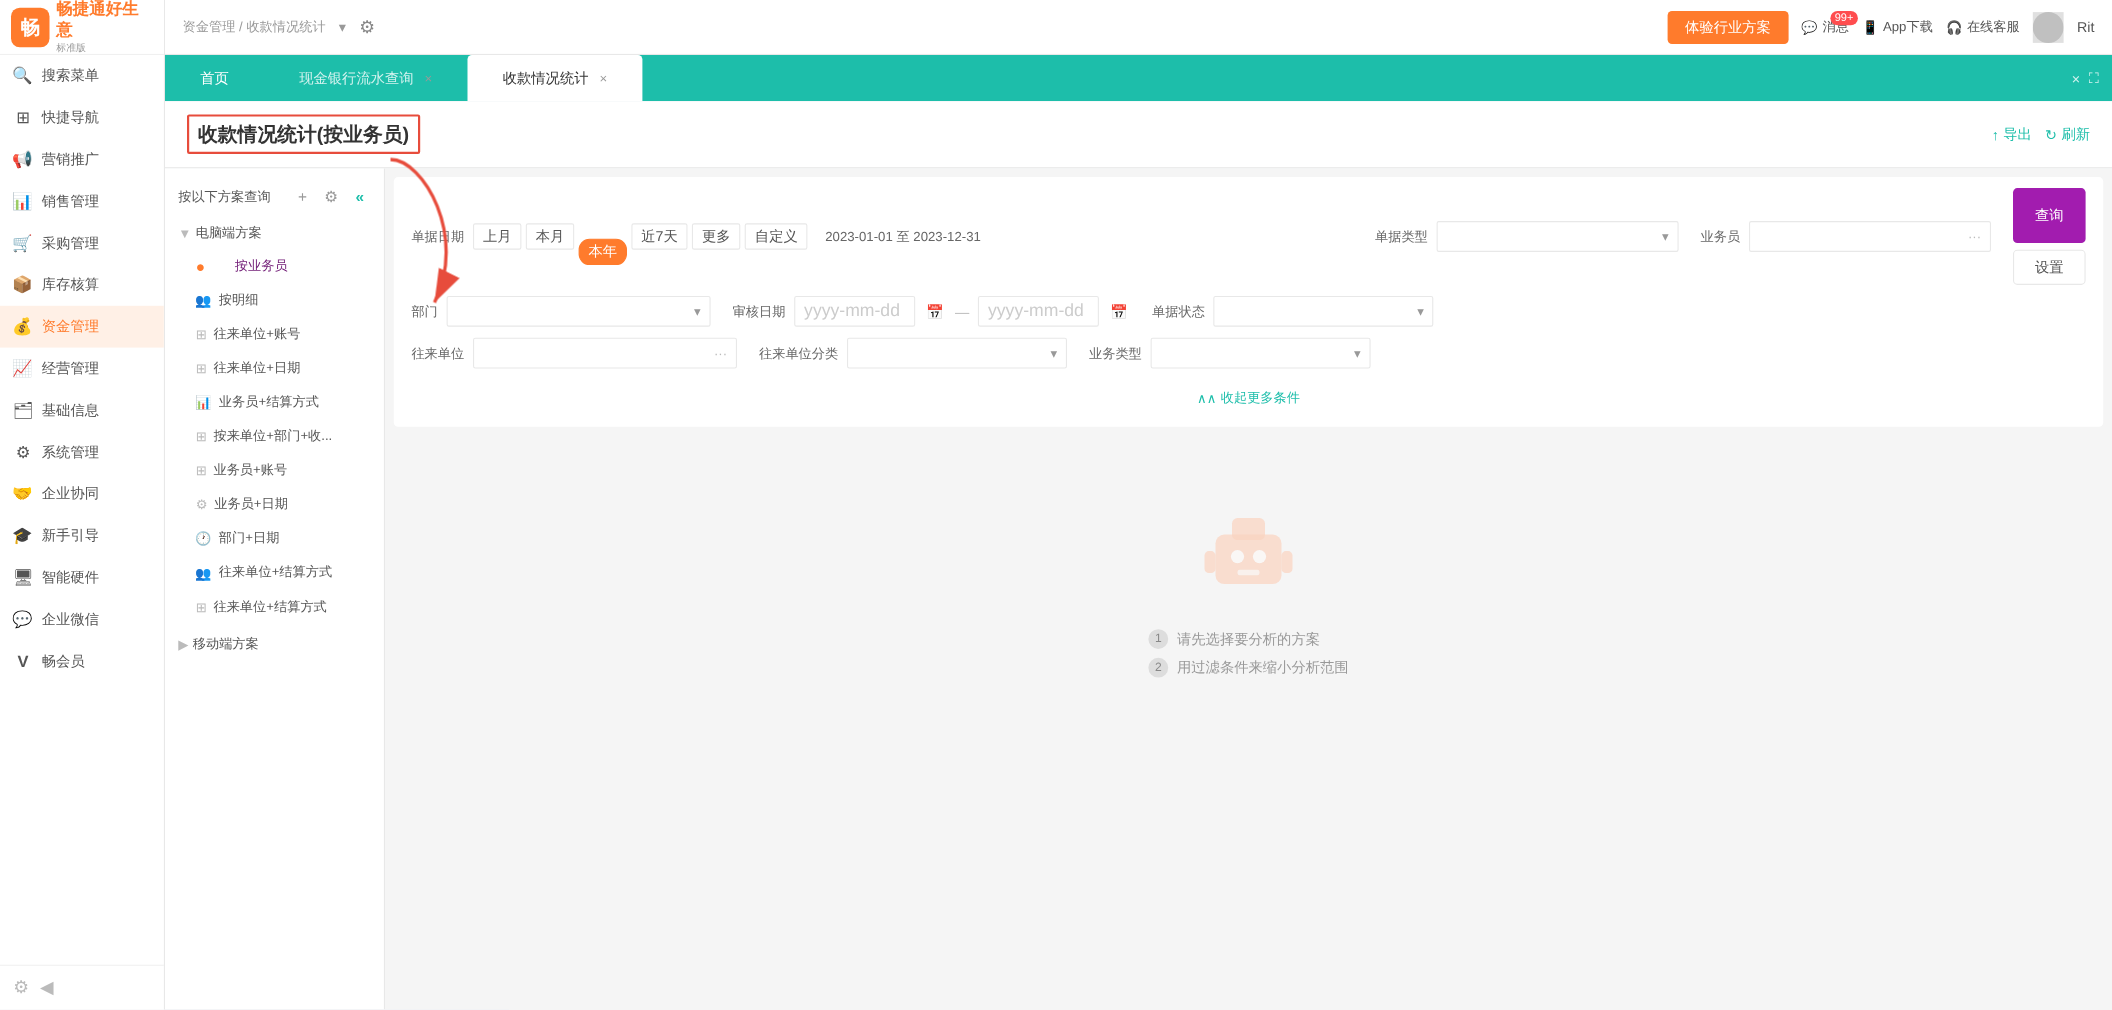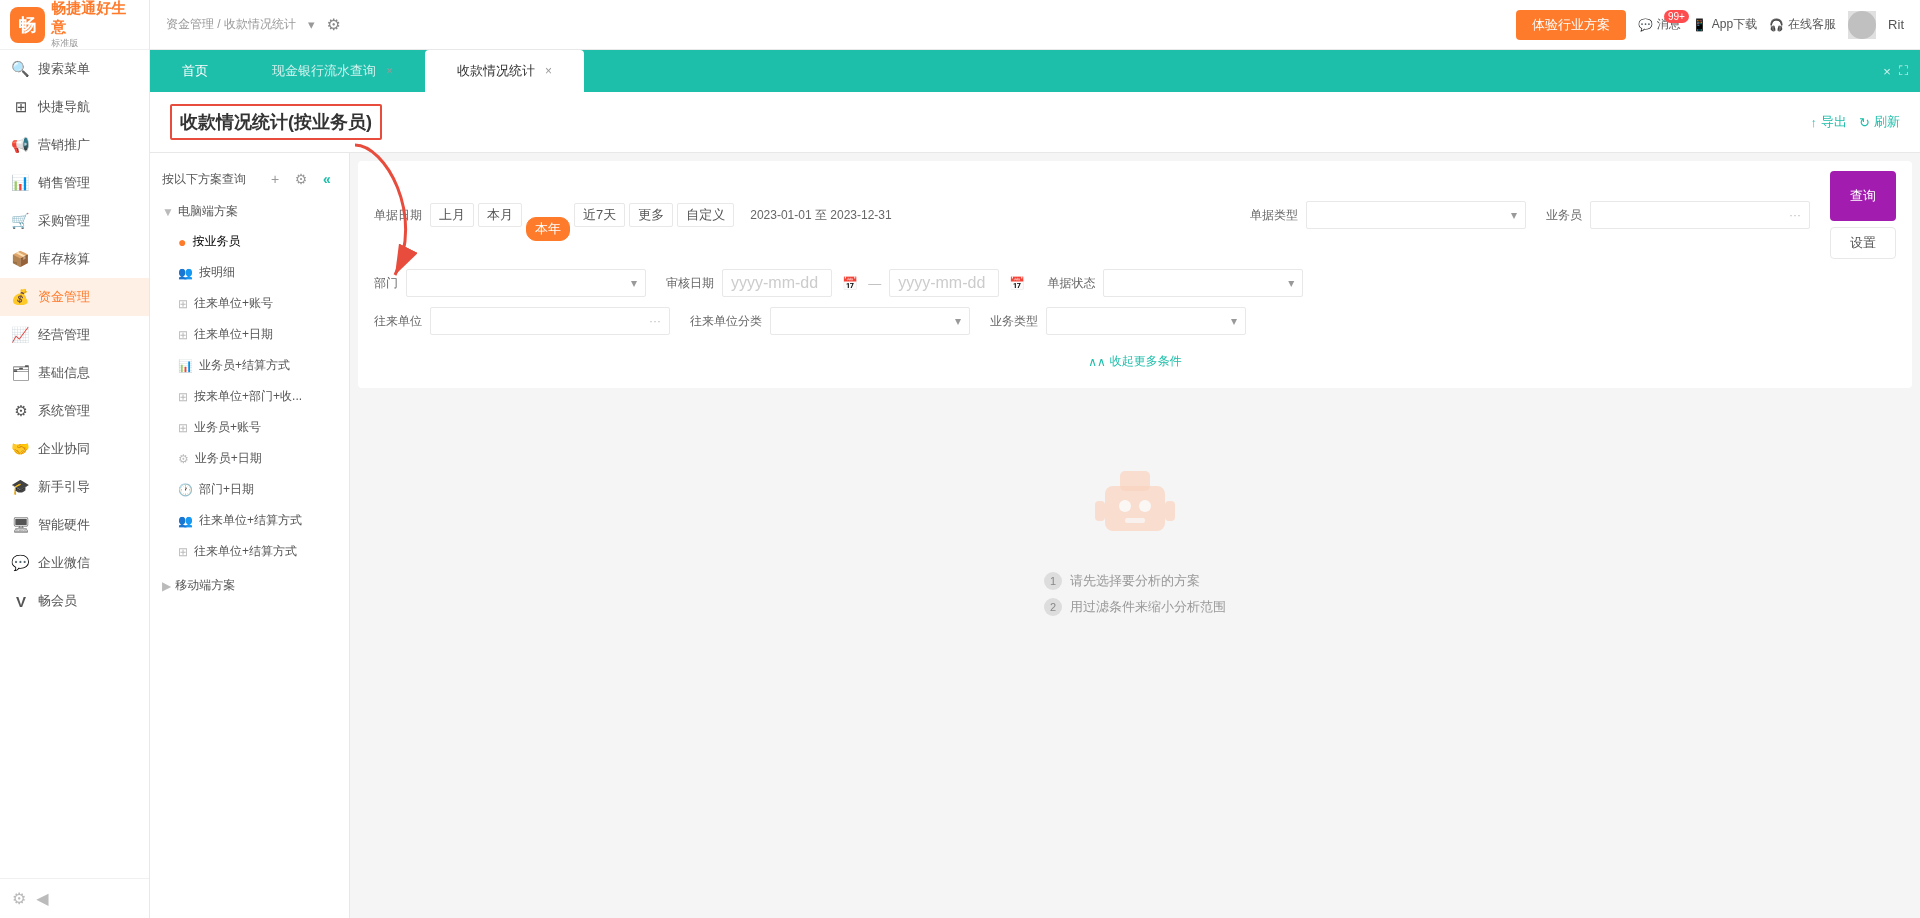--- a/index.html
+++ b/index.html
@@ -248,21 +248,21 @@
           </div>
 
           <div class="scheme-group">
             <div class="scheme-group-title">
               <span style="color:#bbb;">▼</span>
               <span>电脑端方案</span>
             </div>
 
             <div class="scheme-item active">
               <span style="color:#ff7b2c;font-size:14px;">●</span>
-              <span style="color:#000000;">按业务员</span>
+              <span style="color:#701a75;margin-left:21px;">按业务员</span>
             </div>
 
             <div class="scheme-item">
               <span style="color:#bbb;font-size:12px;">👥</span>
               <span>按明细</span>
             </div>
 
             <div class="scheme-item">
               <span style="color:#bbb;font-size:12px;">⊞</span>
               <span>往来单位+账号</span>

